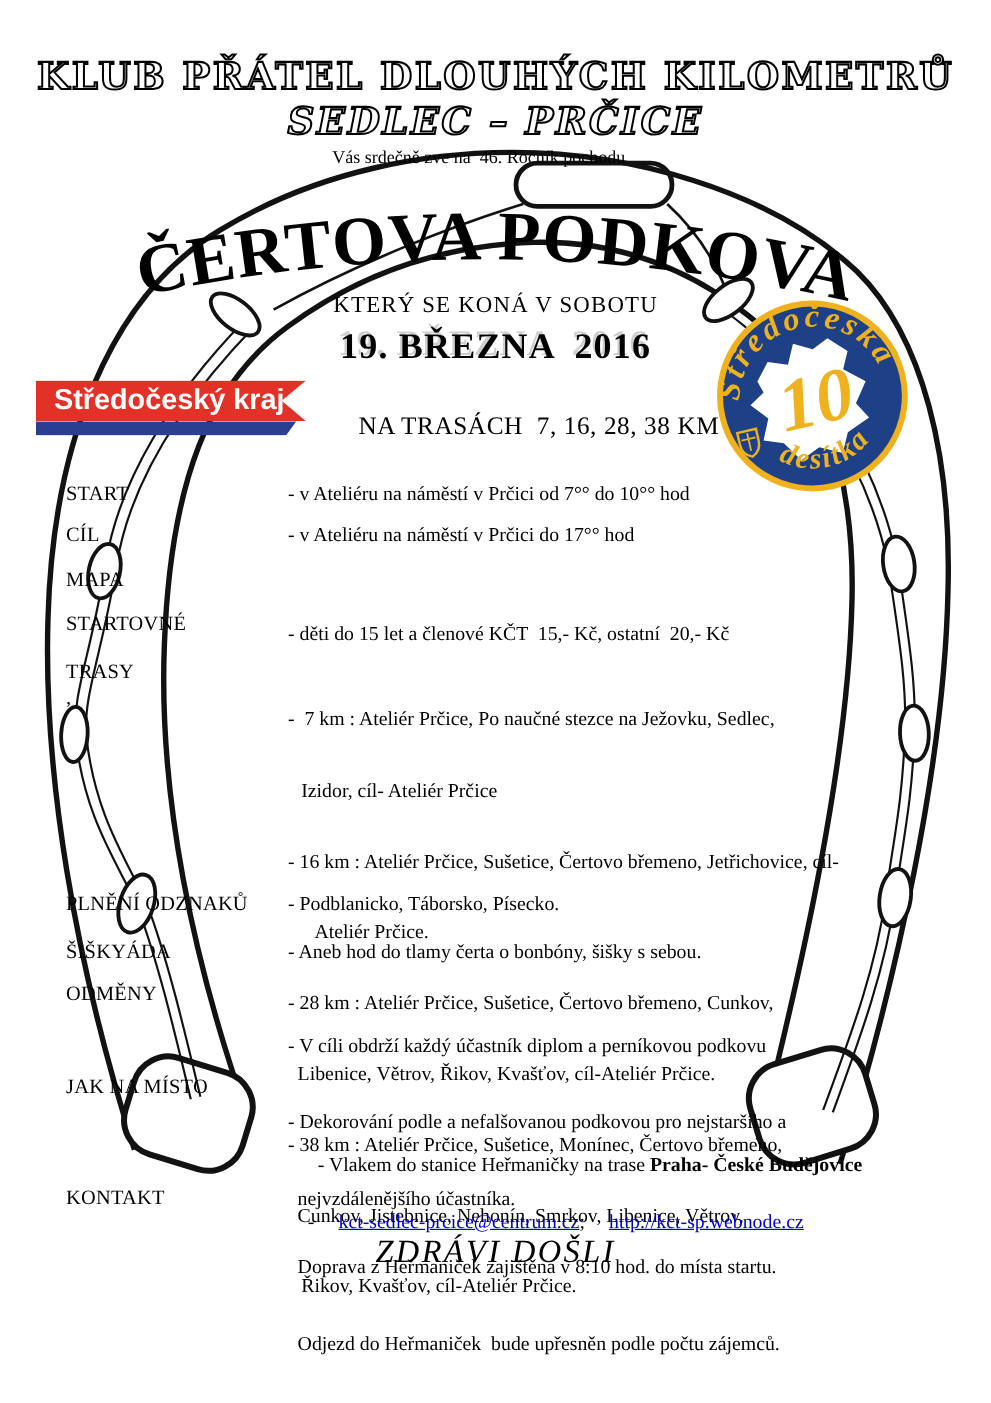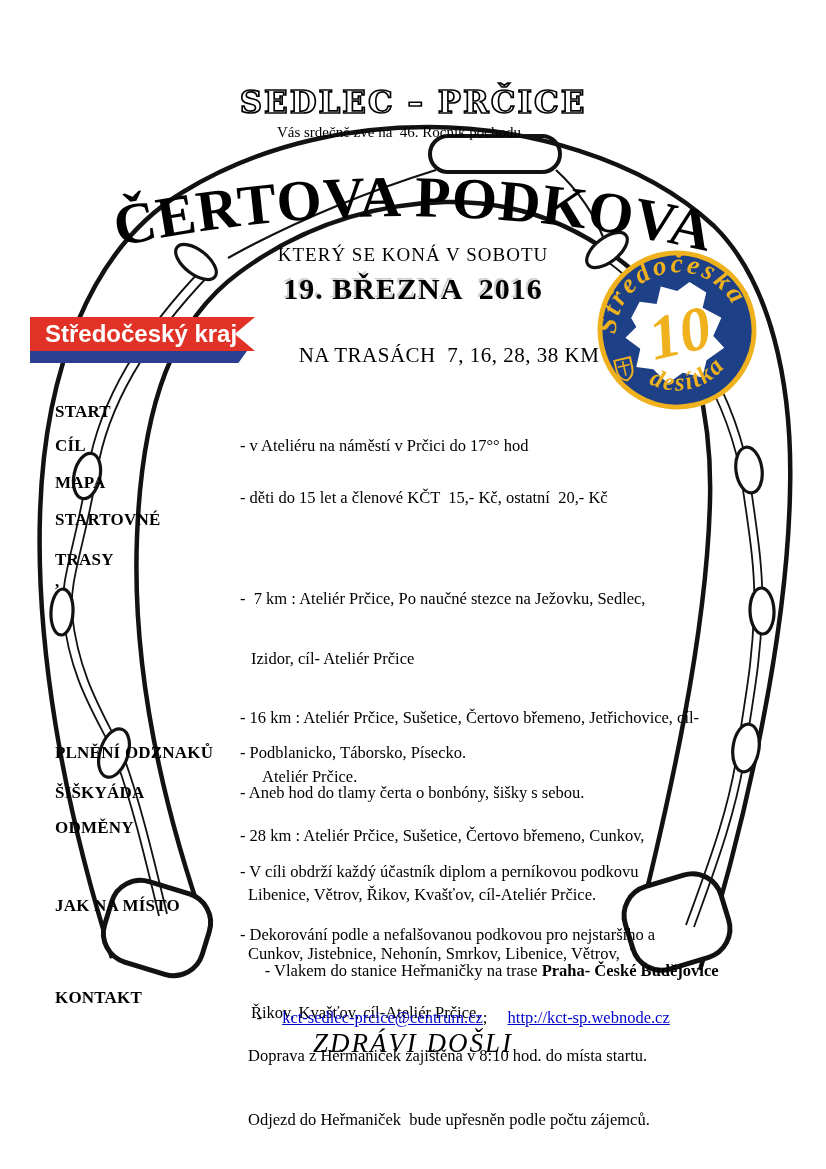--- a/index.html
+++ b/index.html
@@ -14,21 +14,21 @@
     font-family:"DejaVu Serif", serif; font-weight:bold; color:#fff;
     -webkit-text-stroke:1.7px #000; letter-spacing:2px; white-space:pre;
   }
   .invite { font-size:15px; white-space:pre; }
   .subtitle { font-size:19px; letter-spacing:1px; white-space:pre; }
   .date { font-size:30px; font-weight:bold; letter-spacing:1px; white-space:pre;
           text-shadow:-2px -2px 0 #cfcfcf; }
   .routesline { font-size:21px; letter-spacing:0.5px; white-space:pre; }
   .closing { font-size:27px; letter-spacing:2px; white-space:pre; }
   .label {
-    position:absolute; left:55px; font-weight:bold; font-size:17px;
+    position:absolute; left:55px; font-weight:normal; font-size:17px;
     letter-spacing:0.2px; white-space:pre; z-index:2;
   }
   .val {
     position:absolute; left:240px; font-size:16.5px; white-space:pre;
     line-height:19.7px; z-index:2;
   }
   .val.wide { line-height:21.3px; }
   .ind8  { padding-left:8px; }
   .ind11 { padding-left:11px; }
   .ind22 { padding-left:22px; }
@@ -83,21 +83,22 @@
         <ellipse cx="87" cy="476" rx="13" ry="23" transform="rotate(12 87 476)"></ellipse>
         <ellipse cx="62" cy="612" rx="11" ry="23" transform="rotate(3 62 612)"></ellipse>
         <ellipse cx="114" cy="753" rx="14" ry="25" transform="rotate(18 114 753)"></ellipse>
         <ellipse cx="749" cy="470" rx="13" ry="23" transform="rotate(-8 749 470)"></ellipse>
         <ellipse cx="762" cy="611" rx="12" ry="23" transform="rotate(-2 762 611)"></ellipse>
         <ellipse cx="746" cy="748" rx="13" ry="24" transform="rotate(8 746 748)"></ellipse>
       </g>
     </g>
   </svg>
 
-  <div class="abs ctr hollow z2" style="top:84px; font-size:31px;">SEDLEC – PRČICE</div>
+  <div class="abs ctr hollow z2" style="top:46px; font-size:31px;">KLUB PŘÁTEL DLOUHÝCH KILOMETRŮ</div>
+  <div class="abs ctr hollow z2" style="top:84px; font-size:31px;font-style:italic;">SEDLEC – PRČICE</div>
   <div class="abs ctr invite z2" style="top:124px; margin-left:-14px;">Vás srdečně zve na  46. Ročník pochodu</div>
 
   <svg class="abs z2" style="left:0; top:150px;" width="826" height="125" viewBox="0 0 826 125">
     <path id="titleArc" d="M 102 100 Q 413 30 724 105" fill="none"></path>
     <text font-family="Liberation Sans, sans-serif" font-weight="bold" font-size="58" letter-spacing="1" fill="#000">
       <textPath href="#titleArc" startOffset="50%" text-anchor="middle">ČERTOVA PODKOVA</textPath>
     </text>
   </svg>
 
   <div class="abs ctr subtitle z2" style="top:244px;">KTERÝ SE KONÁ V SOBOTU</div>
@@ -126,52 +127,55 @@
       <g style="stroke:var(--badge_gold,#efb21e)" fill="none">
         <path stroke-width="2" d="M 26 100 h 16 v 10 q 0 9 -8 12 q -8 -3 -8 -12 Z"></path>
         <path stroke-width="1.5" d="M 28 107 h 12 M 34 102 v 15"></path>
       </g>
     </g>
   </svg>
 
   <div class="abs ctr routesline z2" style="top:343px; padding-left:36px;">NA TRASÁCH  7, 16, 28, 38 KM</div>
 
   <div class="label" style="top:402px">START</div>
+  <div class="val" style="top:402px">- v Ateliéru na náměstí v Prčici od 7°° do 10°° hod</div>
 
   <div class="label" style="top:436px">CÍL</div>
   <div class="val" style="top:436px">- v Ateliéru na náměstí v Prčici do 17°° hod</div>
 
   <div class="label" style="top:473px">MAPA</div>
 
   <div class="label" style="top:510px">STARTOVNÉ</div>
-  <div class="val" style="top:488px">- děti do 15 let a členové KČT  15,- Kč, ostatní  20,- Kč</div>
+  <div class="val" style="top:518px">- děti do 15 let a členové KČT  15,- Kč, ostatní  20,- Kč</div>
 
   <div class="label" style="top:550px">TRASY</div>
   <div class="label" style="top:572px">,</div>
   <div class="val" style="top:550px">
     <div>-  7 km : Ateliér Prčice, Po naučné stezce na Ježovku, Sedlec,</div>
     <div class="ind11">Izidor, cíl- Ateliér Prčice</div>
     <div>- 16 km : Ateliér Prčice, Sušetice, Čertovo břemeno, Jetřichovice, cíl-</div>
     <div class="ind22">Ateliér Prčice.</div>
     <div>- 28 km : Ateliér Prčice, Sušetice, Čertovo břemeno, Cunkov,</div>
     <div class="ind8">Libenice, Větrov, Řikov, Kvašťov, cíl-Ateliér Prčice.</div>
+    <div>- 38 km : Ateliér Prčice, Sušetice, Monínec, Čertovo břemeno,</div>
     <div class="ind8">Cunkov, Jistebnice, Nehonín, Smrkov, Libenice, Větrov,</div>
     <div class="ind11">Řikov, Kvašťov, cíl-Ateliér Prčice.</div>
   </div>
 
   <div class="label" style="top:743px">PLNĚNÍ ODZNAKŮ</div>
   <div class="val" style="top:743px">- Podblanicko, Táborsko, Písecko.</div>
 
   <div class="label" style="top:783px">ŠIŠKYÁDA</div>
   <div class="val" style="top:783px">- Aneb hod do tlamy čerta o bonbóny, šišky s sebou.</div>
 
   <div class="label" style="top:818px">ODMĚNY</div>
   <div class="val wide" style="top:818px">
     <div>- V cíli obdrží každý účastník diplom a perníkovou podkovu</div>
     <div>- Dekorování podle a nefalšovanou podkovou pro nejstaršího a</div>
+    <div class="ind8">nejvzdálenějšího účastníka.</div>
   </div>
 
   <div class="label" style="top:896px">JAK NA MÍSTO</div>
   <div class="val wide" style="top:896px">
     <div>
       <span>- Vlakem do stanice Heřmaničky na trase </span><b>Praha- České Budějovice</b>
     </div>
     <div class="ind8">Doprava z Heřmaniček zajištěna v 8:10 hod. do místa startu.</div>
     <div class="ind8">Odjezd do Heřmaniček  bude upřesněn podle počtu zájemců.</div>
     

